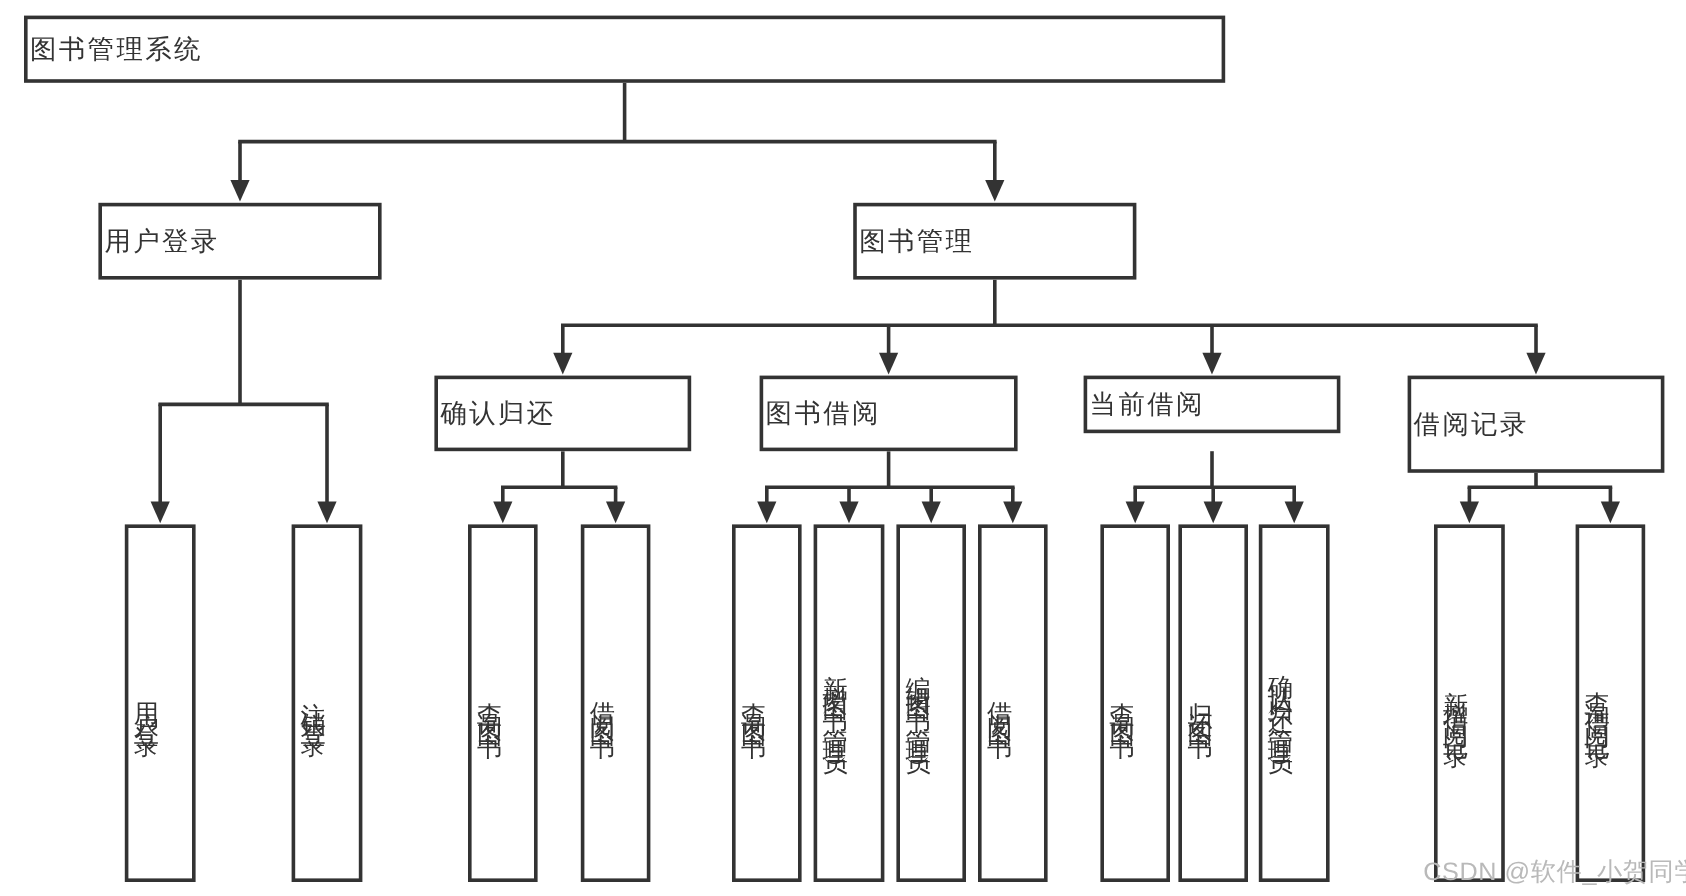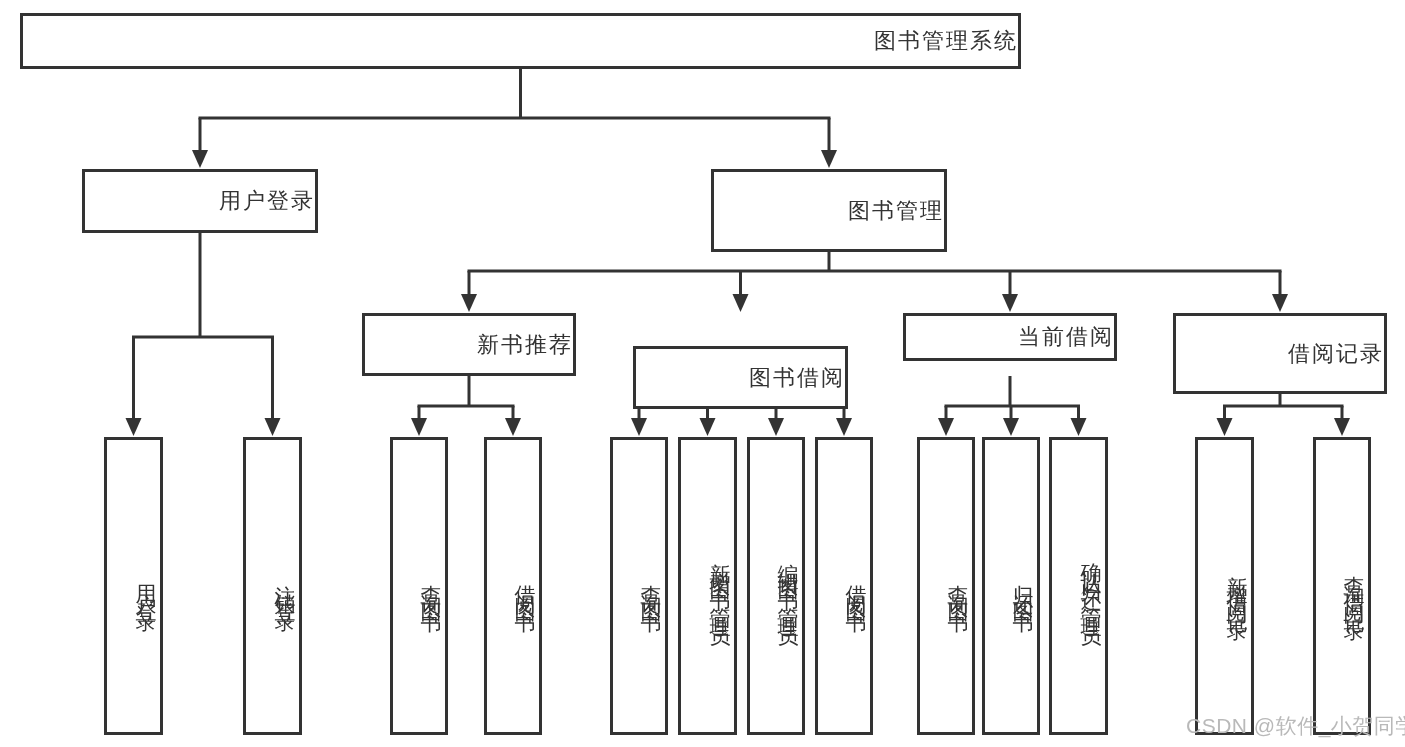--- a/index.html
+++ b/index.html
@@ -9,21 +9,21 @@
     background:var(--bg,#ffffff);
     font-family:"Liberation Sans","DejaVu Sans",sans-serif;
     overflow:hidden;
   }
   #connectors{position:absolute;left:0;top:0;width:1405px;height:747px;}
   .node{
     position:absolute;
     box-sizing:border-box;
     border:3px solid var(--line,#333333);
     background:#ffffff;
-    display:flex;align-items:center;justify-content:flex-end;
+    display:flex;align-items:center;justify-content:flex-start;
     z-index:2;
   }
   .node-label{
     font-size:22px;
     color:var(--text,#333333);
     letter-spacing:2px;
     white-space:nowrap;
     text-indent:2px;
   }
   .node.vertical .node-label{
@@ -102,33 +102,33 @@
       <polygon points="1334,418 1350,418 1342,436" fill="#333333"></polygon>
     </svg>
 
   <div id="watermark">CSDN @软件_小贺同学</div>
 <div class="node" style="left: 20px; top: 13px; width: 1001px; height: 56px;">
       <span class="node-label">图书管理系统</span>
     </div>
     <div class="node" style="left: 82px; top: 169px; width: 236px; height: 64px;">
       <span class="node-label">用户登录</span>
     </div>
-    <div class="node" style="left: 711px; top: 169px; width: 236px; height: 83px;">
+    <div class="node" style="left: 711px; top: 169px; width: 236px; height: 64px;">
       <span class="node-label">图书管理</span>
     </div>
     <div class="node vertical" style="left: 104px; top: 437px; width: 59px; height: 298px;">
       <span class="node-label">用户登录</span>
     </div>
     <div class="node vertical" style="left: 243px; top: 437px; width: 59px; height: 298px;">
       <span class="node-label">注销登录</span>
     </div>
     <div class="node" style="left: 362px; top: 313px; width: 214px; height: 63px;">
-      <span class="node-label">新书推荐</span>
+      <span class="node-label">确认归还</span>
     </div>
-    <div class="node" style="left: 633px; top: 313px; width: 215px; height: 63px; margin-top: 33px;">
+    <div class="node" style="left: 633px; top: 313px; width: 215px; height: 63px;">
       <span class="node-label">图书借阅</span>
     </div>
     <div class="node" style="left: 903px; top: 313px; width: 214px; height: 48px;">
       <span class="node-label">当前借阅</span>
     </div>
     <div class="node" style="left: 1173px; top: 313px; width: 214px; height: 81px;">
       <span class="node-label">借阅记录</span>
     </div>
     <div class="node vertical" style="left: 390px; top: 437px; width: 58px; height: 298px;">
       <span class="node-label">查询图书</span>

